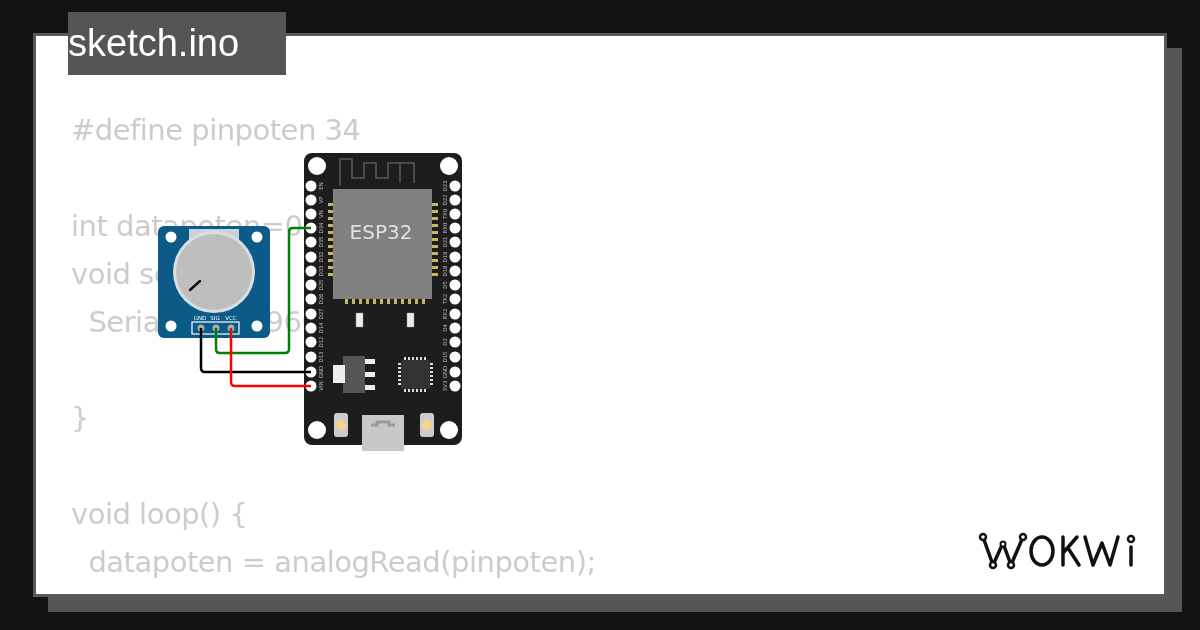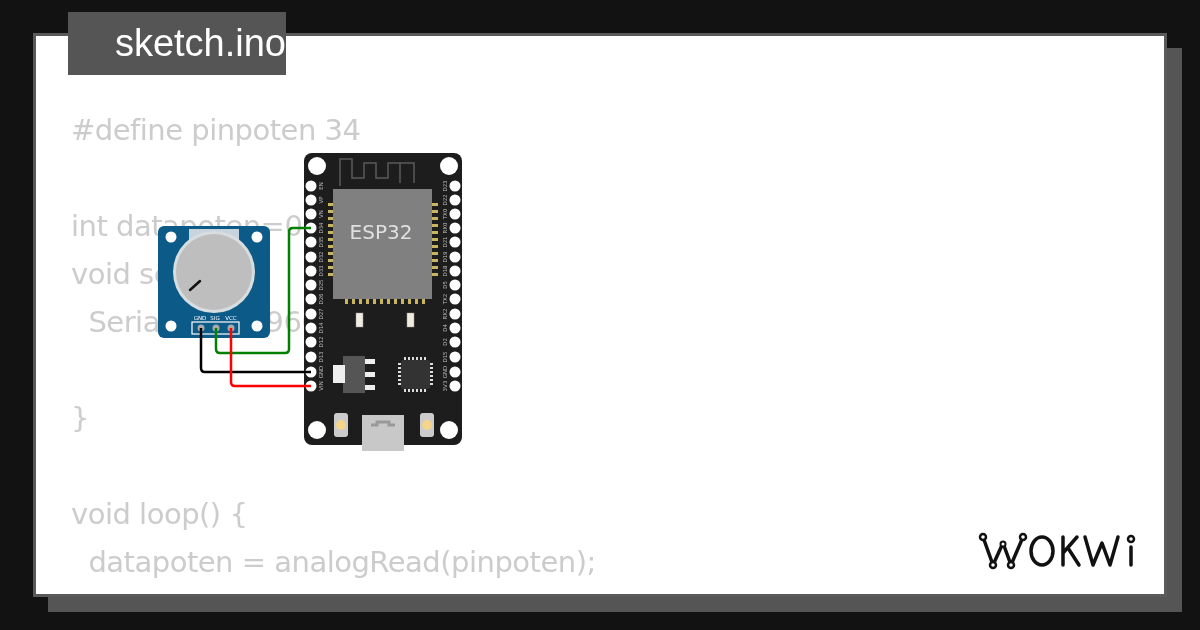--- a/index.html
+++ b/index.html
@@ -1,21 +1,21 @@
 <!DOCTYPE html>
 <html><head>
 <meta charset="utf-8">
 <style>
   html, body { margin:0; padding:0; }
   body { width:1200px; height:630px; background:#121212; position:relative; overflow:hidden; font-family:"DejaVu Sans", sans-serif; }
   .shadow { position:absolute; left:48px; top:48px; width:1134px; height:564px; background:#555555; }
   .card { position:absolute; left:33px; top:33px; width:1128px; height:558px; background:#ffffff; border:3px solid #5a5a5a; box-sizing:content-box; overflow:hidden; }
   .code { position:absolute; left:35px; top:70px; margin:0; font-family:"DejaVu Sans", sans-serif; font-size:29px; line-height:48px; color:#cccccc; white-space:pre; letter-spacing:-0.5px; }
   .code .line { display:block; height:48px; }
-  .title-tab { position:absolute; left:68px; top:12px; width:218px; height:63px; background:#555555; color:#ffffff; font-family:"Liberation Sans", sans-serif; font-size:38px; line-height:63px; text-align:right; z-index:5; }
+  .title-tab { position:absolute; left:68px; top:12px; width:218px; height:63px; background:#555555; color:#ffffff; font-family:"Liberation Sans", sans-serif; font-size:38px; line-height:63px; text-align:left; z-index:5; }
   .diagram { position:absolute; left:0; top:0; width:1200px; height:630px; z-index:3; pointer-events:none; }
   .diagram * { pointer-events:auto; }
   .logo { position:absolute; left:975px; top:527px; z-index:4; }
 </style>
 </head>
 <body>
 
 <div class="shadow"></div>
 
 <div class="card">

